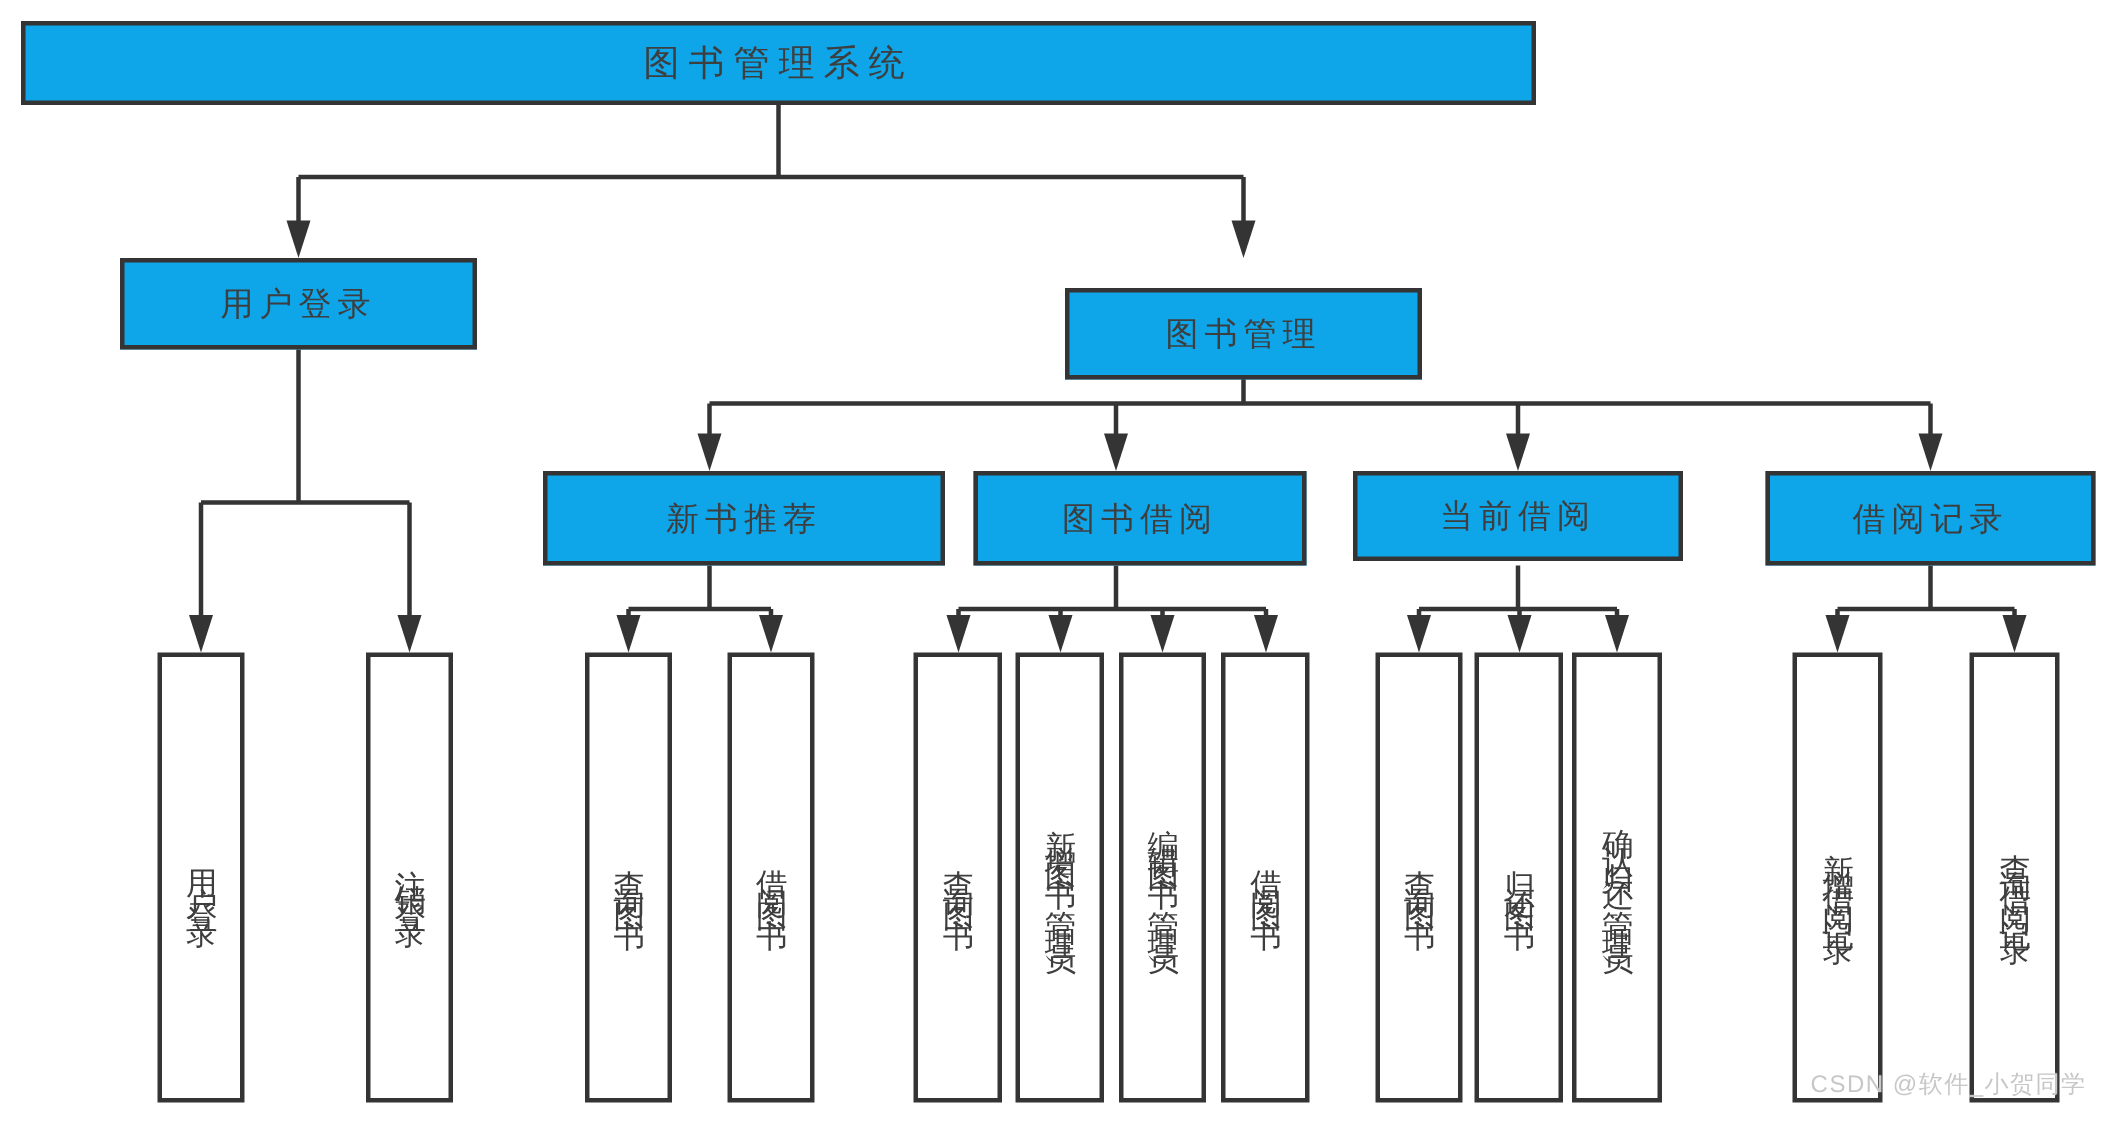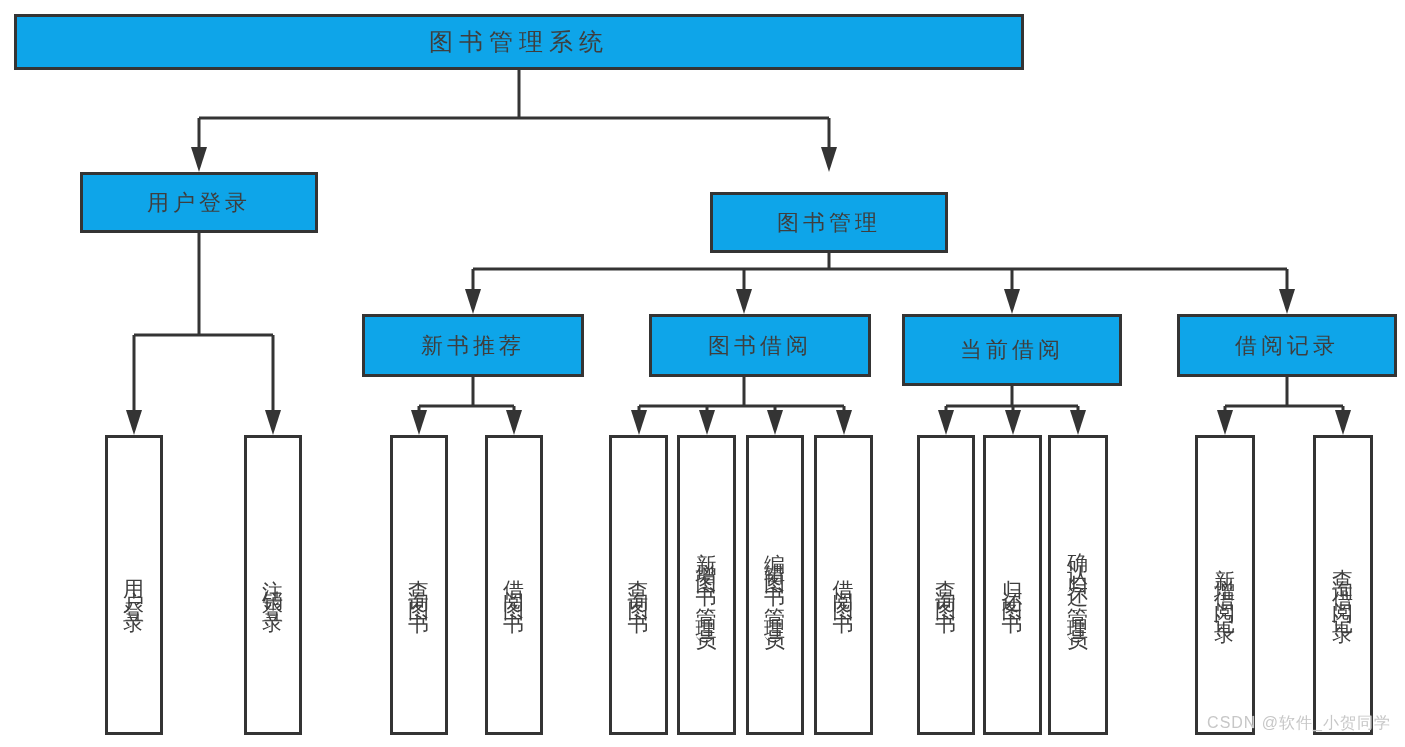--- a/index.html
+++ b/index.html
@@ -119,23 +119,23 @@
     <polygon points="1070,410 1086,410 1078,435"></polygon>
     <polygon points="1217,410 1233,410 1225,435"></polygon>
     <polygon points="1335,410 1351,410 1343,435"></polygon>
   </svg>
 
   <div class="hbox root" style="left:14px; top:14px; width:1010px; height:56px;">图书管理系统</div>
 
   <div class="hbox" style="left:80px; top:172px; width:238px; height:61px;">用户登录</div>
   <div class="hbox" style="left:710px; top:172px; width:238px; height:61px;margin-top:20px;">图书管理</div>
 
-  <div class="hbox" style="left:362px; top:314px; width:222px; height:63px;">新书推荐</div>
+  <div class="hbox" style="left:362px; top:314px; width:268px; height:63px;">新书推荐</div>
   <div class="hbox" style="left:633px; top:314px; width:222px; height:63px;margin-left:16px;">图书借阅</div>
-  <div class="hbox" style="left:902px; top:314px; width:220px; height:72px;">当前借阅</div>
+  <div class="hbox" style="left:902px; top:314px; width:220px; height:60px;">当前借阅</div>
   <div class="hbox" style="left:1177px; top:314px; width:220px; height:63px;">借阅记录</div>
 
   <div class="vbox" style="left:105px; width:58px;">
     <span>用户登录</span>
   </div>
   <div class="vbox" style="left:244px; width:58px;">
     <span>注销登录</span>
   </div>
 
   <div class="vbox" style="left:390px; width:58px;">

